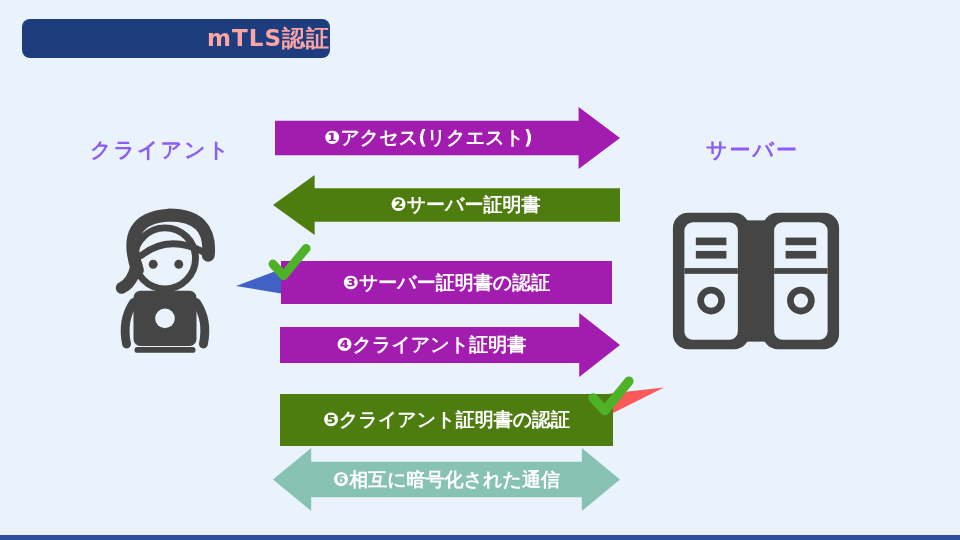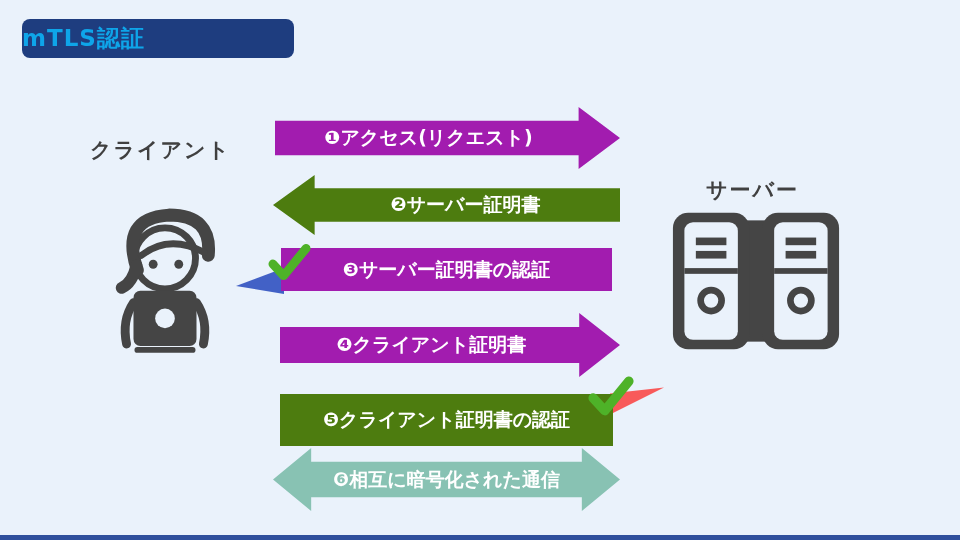--- a/index.html
+++ b/index.html
@@ -5,33 +5,33 @@
   html,body{margin:0;padding:0;}
   body{
     width:960px;height:540px;overflow:hidden;
     font-family:"DejaVu Sans","Liberation Sans",sans-serif;
     background:#eaf2fb;
   }
   .canvas{position:relative;width:960px;height:540px;background:#eaf2fb;}
 
   
   .title-box{
-    position:absolute;left:22px;top:19px;width:272px;height:39px;
+    position:absolute;left:22px;top:19px;width:308px;height:39px;
     background:#1e3d7f;border-radius:8px;
-    display:flex;align-items:center;justify-content:flex-start;
-    color:#0ea5e9;font-weight:bold;font-size:23px;letter-spacing:1px;
+    display:flex;align-items:center;justify-content:flex-end;
+    color:#fca5a5;font-weight:bold;font-size:23px;letter-spacing:1px;
   }
 
   
   .actor-label{
-    position:absolute;color:#404040;font-weight:bold;font-size:21px;
+    position:absolute;color:#8b5cf6;font-weight:bold;font-size:21px;
     letter-spacing:2px;white-space:nowrap;
   }
   .client-label{left:90px;top:136px;}
-  .server-label{left:706px;top:136px;margin-top:40px;}
+  .server-label{left:706px;top:136px;}
 
   
   .client-icon{position:absolute;left:100px;top:203px;width:128px;height:155px;}
   .server-icon{position:absolute;left:665px;top:207px;width:182px;height:148px;}
 
   
   .step{
     position:absolute;display:flex;align-items:center;justify-content:center;
     color:#ffffff;font-weight:bold;font-size:19px;white-space:nowrap;
   }
@@ -40,21 +40,21 @@
   .teal{background:#88c2b3;}
 
   .arrow-right{clip-path:polygon(0% 22%,88% 22%,88% 0%,100% 50%,88% 100%,88% 78%,0% 78%);}
   .arrow-left{clip-path:polygon(100% 22%,12% 22%,12% 0%,0% 50%,12% 100%,12% 78%,100% 78%);}
   .arrow-both{clip-path:polygon(11% 0%,11% 22%,89% 22%,89% 0%,100% 50%,89% 100%,89% 78%,11% 78%,11% 100%,0% 50%);}
   .arrow-right .txt{padding-right:11%;}
   .arrow-left .txt{padding-left:11%;}
 
   .s1{left:275px;top:107px;width:345px;height:62px;}
   .s2{left:273px;top:175px;width:347px;height:60px;}
-  .s3{left:281px;top:248px;width:331px;height:43px;z-index:2;}
+  .s3{left:281px;top:261px;width:331px;height:43px;z-index:2;}
   .s4{left:280px;top:313px;width:340px;height:64px;text-align:center;}
   .s5{left:280px;top:394px;width:333px;height:52px;z-index:2;}
   .s6{left:273px;top:448px;width:347px;height:63px;}
 
   
   .tail{position:absolute;z-index:1;}
   .tail-left{
     left:236px;top:267px;width:48px;height:27px;background:#4261c6;
     clip-path:polygon(100% 4%,0% 70%,100% 100%);
   }

